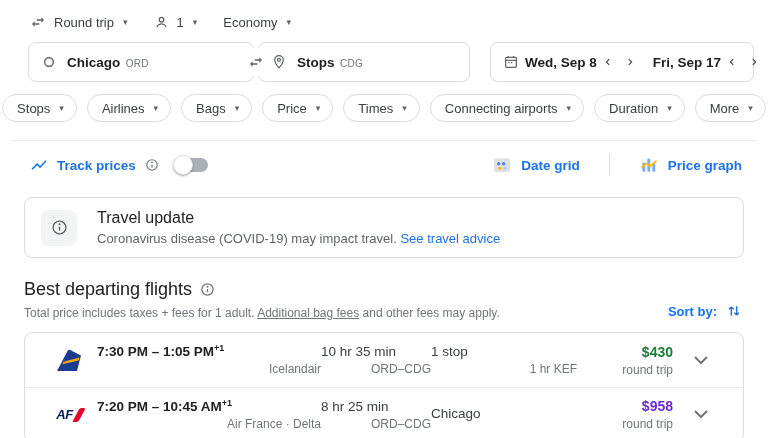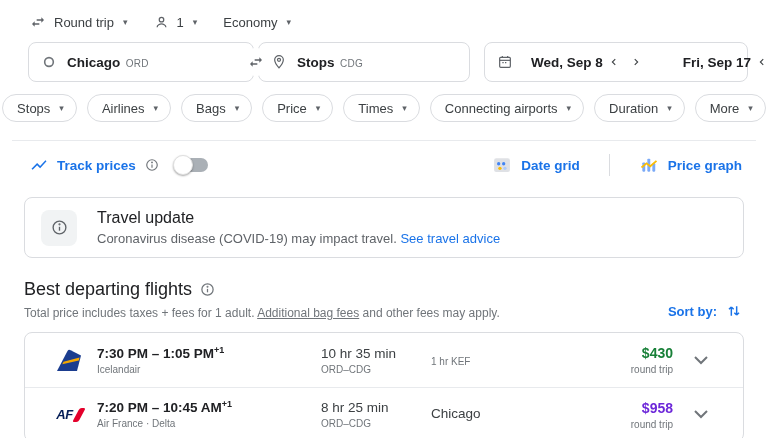--- a/index.html
+++ b/index.html
@@ -17,21 +17,21 @@
   .field { border:1px solid #dadce0; border-radius:8px; display:flex;
     align-items:center; padding:0 12px; gap:10px; background:#fff; }
   .od { position:relative; display:flex; }
   .origin { width:226px; }
   .dest { width:212px; margin-left:4px; }
   .swap-btn { position:absolute; left:214px; top:6px; width:28px; height:28px;
     background:#fff; border-radius:50%; z-index:2; display:flex;
     align-items:center; justify-content:center; cursor:pointer; }
   .city { font-size:13.5px; font-weight:700; color:#202124; }
   .code { font-size:10px; color:#70757a; margin-left:1px; letter-spacing:.3px; }
-  .date-field { margin-left:14px; width:264px; padding:0 0 0 12px; gap:12px; }
+  .date-field { margin-left:20px; width:264px; padding:0 0 0 12px; gap:0; }
   .date-seg { flex:1; display:flex; align-items:center; }
   .date-text { font-size:13.5px; font-weight:700; color:#202124; flex:1; white-space:nowrap; }
   .chev-btn { width:22px; height:28px; display:flex; align-items:center;
     justify-content:center; cursor:pointer; }
   .vdiv { width:1px; height:24px; background:#dadce0; margin:0 2px; }
 
   
   .chips { display:flex; justify-content:center; gap:10px; margin-top:12px; }
   .chip { height:28px; border:1px solid #dadce0; border-radius:16px;
     display:flex; align-items:center; gap:8px; padding:0 12px 0 14px;
@@ -76,21 +76,21 @@
   .flight-list { margin:12px 24px 0; border:1px solid #dadce0; border-radius:8px; }
   .flight-row { display:flex; align-items:center; padding:10px 14px 10px 16px;
     min-height:54px; cursor:pointer; }
   .flight-row.sep { border-top:1px solid #e8eaed; }
   .col-logo { width:56px; display:flex; align-items:center; justify-content:center; }
   .col-times { width:224px; }
   .col-dur { width:110px; }
   .col-stops { flex:1; }
   .main-line { font-size:13.5px; font-weight:700; color:#202124; white-space:nowrap; }
   .reg-line { font-size:13.5px; color:#3c4043; white-space:nowrap; }
-  .sub-line { font-size:10px; color:#70757a; margin-top:3px; white-space:nowrap; }
+  .sub-line { font-size:12px; color:#70757a; margin-top:3px; white-space:nowrap;text-align:right; }
   .sup { font-size:9px; position:relative; top:-5px; font-weight:700; }
   .col-price { width:96px; text-align:right; }
   .price { font-size:14px; font-weight:700; }
   .price.green { color:#188038; }
   .price.dark { color:#6d28d9; }
   .col-chevron { width:56px; display:flex; justify-content:center; }
 
   
   .af-logo { display:flex; align-items:center; }
   .af-text { font-size:13px; font-weight:800; font-style:italic; color:#051e57;
@@ -339,20 +339,21 @@
     </div>
     <div class="col-times">
       <div class="main-line"><span>7:30 PM – 1:05 PM</span><span class="sup">+1</span></div>
       <div class="sub-line">Icelandair</div>
     </div>
     <div class="col-dur">
       <div class="reg-line">10 hr 35 min</div>
       <div class="sub-line">ORD–CDG</div>
     </div>
     <div class="col-stops">
+      <div class="reg-line">1 stop</div>
       <div class="sub-line">1 hr KEF</div>
     </div>
     <div class="col-price">
       <div class="price green">$430</div>
       <div class="sub-line">round trip</div>
     </div>
     <div class="col-chevron">
       <svg width="14" height="9" viewBox="0 0 14 9" fill="none" stroke="#70757a" stroke-width="2">
           <path d="M1 1l6 6 6-6"></path>
         </svg>

